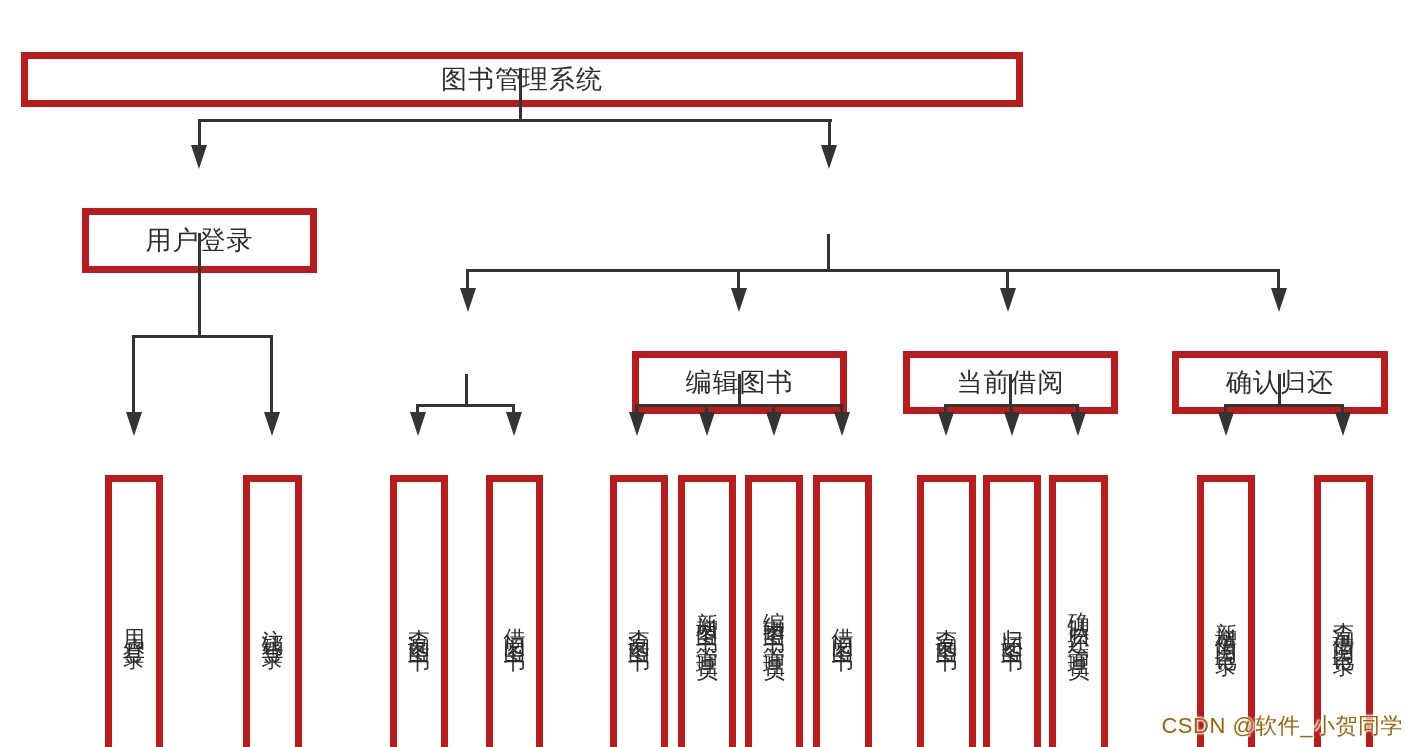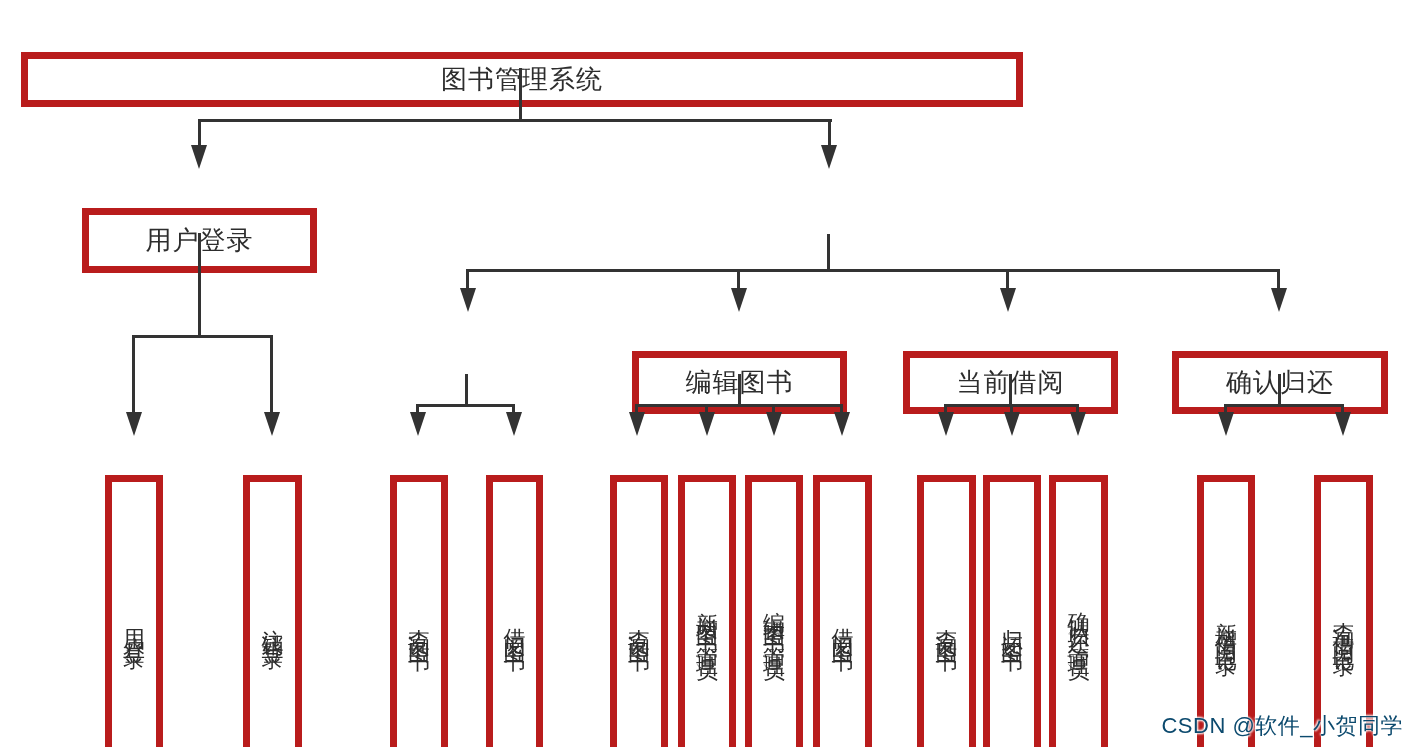--- a/index.html
+++ b/index.html
@@ -57,21 +57,21 @@
     position:absolute;width:0;height:0;
     border-left:8px solid transparent;
     border-right:8px solid transparent;
     border-top:24px solid #333333;
   }
   
   #watermark{
     position:absolute;
     right:2px;top:711px;
     font-size:22px;
-    color:#0c4a6e;
+    color:#a16207;
     letter-spacing:0.5px;
     text-shadow:1px 1px 2px #ffffff,-1px -1px 2px #ffffff,0 0 3px #ffffff;
     white-space:nowrap;
     z-index:5;
   }
 </style>
 </head>
 <body>
 
 <div id="canvas">

